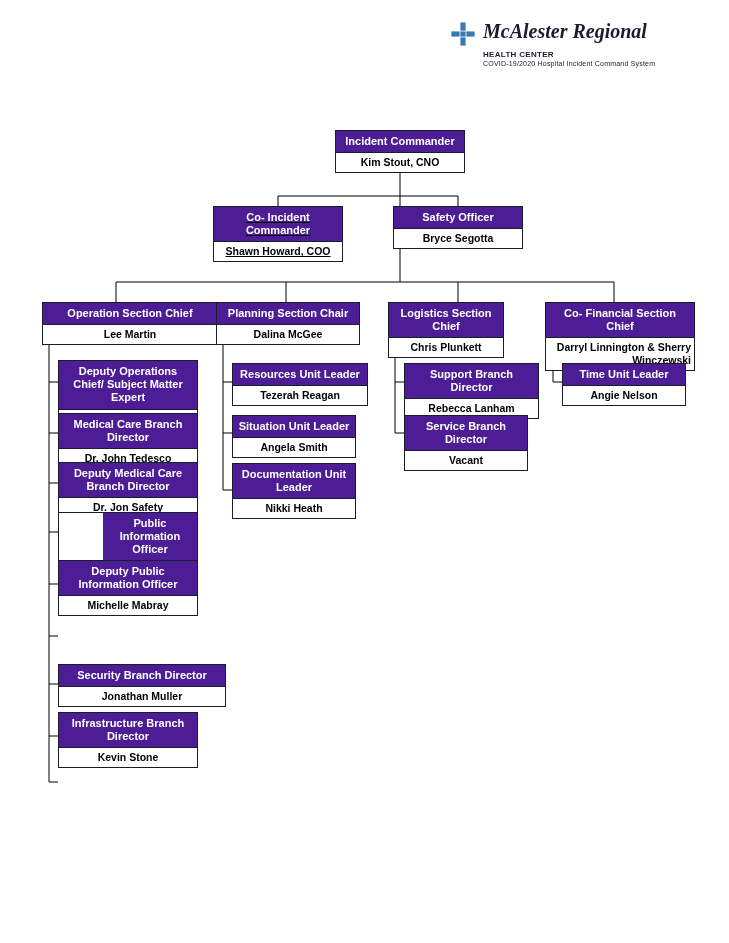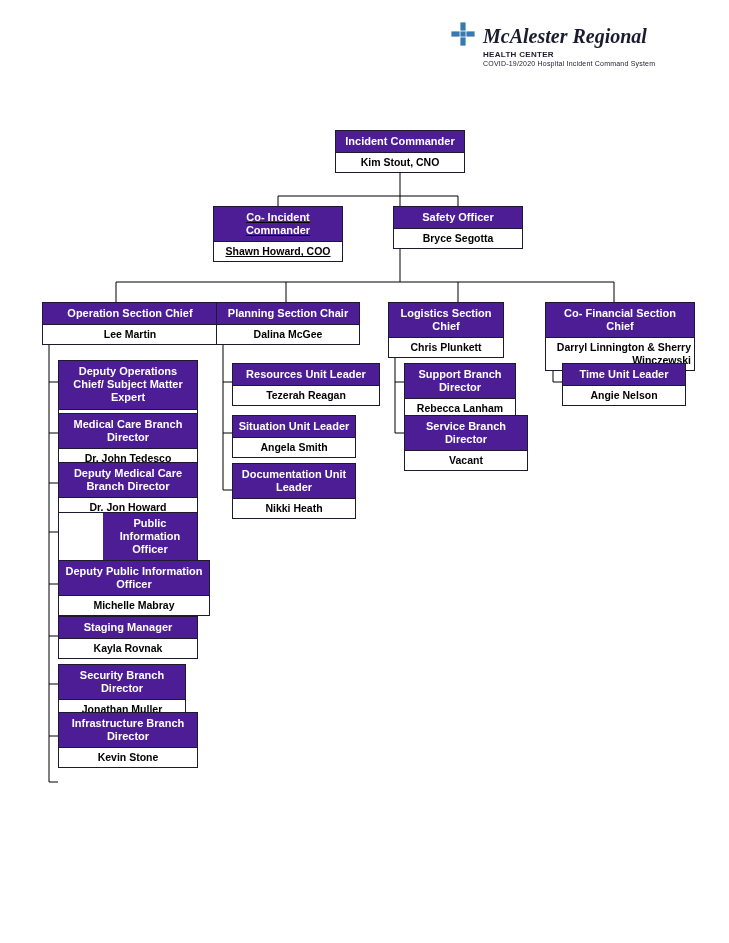--- a/index.html
+++ b/index.html
@@ -58,21 +58,21 @@
   }
   
   .hdr {
     position: absolute;
     right: 20px;
     top: 20px;
     width: 260px;
   }
   .hdr-top {
     display: flex;
-    align-items: center;
+    align-items: flex-start;
     gap: 6px;
   }
   .hdr-title {
     font-family: Georgia, "Times New Roman", serif;
     font-size: 20px;
     font-weight: 700;
     font-style: italic;
     color: #1b1b2f;
   }
   .hdr-sub1 {
@@ -189,57 +189,53 @@
   <div class="box" style="left:58px; top:360px; width:140px;">
     <div class="title">Deputy Operations Chief/ Subject Matter Expert</div>
     <div class="name">Amy Rember</div>
   </div>
   <div class="box" style="left:58px; top:413px; width:140px;">
     <div class="title">Medical Care Branch Director</div>
     <div class="name">Dr. John Tedesco</div>
   </div>
   <div class="box" style="left:58px; top:462px; width:140px;">
     <div class="title">Deputy Medical Care Branch Director</div>
-    <div class="name">Dr. Jon Howard</div>
+    <div class="name">Dr. Jon Safety</div>
   </div>
   <div class="box" style="left:58px; top:512px; width:140px;padding-left:44px;">
     <div class="title">Public Information Officer</div>
     <div class="name">Ashley Kennon</div>
   </div>
-  <div class="box" style="left:58px; top:560px; width:152px;">
+  <div class="box" style="left:58px; top:560px; width:140px;">
     <div class="title">Deputy Public Information Officer</div>
     <div class="name">Michelle Mabray</div>
   </div>
-  <div class="box" style="left:58px; top:616px; width:140px;">
-    <div class="title">Staging Manager</div>
-    <div class="name">Kayla Rovnak</div>
-  </div>
-  <div class="box" style="left:58px; top:664px; width:128px;">
+  <div class="box" style="left:58px; top:664px; width:168px;">
     <div class="title">Security Branch Director</div>
     <div class="name">Jonathan Muller</div>
   </div>
   <div class="box" style="left:58px; top:712px; width:140px;">
     <div class="title">Infrastructure Branch Director</div>
     <div class="name">Kevin Stone</div>
   </div>
 
-  <div class="box" style="left:232px; top:363px; width:148px;">
+  <div class="box" style="left:232px; top:363px; width:136px;">
     <div class="title">Resources Unit Leader</div>
     <div class="name">Tezerah Reagan</div>
   </div>
   <div class="box" style="left:232px; top:415px; width:124px;">
     <div class="title">Situation Unit Leader</div>
     <div class="name">Angela Smith</div>
   </div>
   <div class="box" style="left:232px; top:463px; width:124px;">
     <div class="title">Documentation Unit Leader</div>
     <div class="name">Nikki Heath</div>
   </div>
 
-  <div class="box" style="left:404px; top:363px; width:112px;">
+  <div class="box" style="left:404px; top:363px; width:135px;">
     <div class="title">Support Branch Director</div>
     <div class="name">Rebecca Lanham</div>
   </div>
   <div class="box" style="left:404px; top:415px; width:124px;">
     <div class="title">Service Branch Director</div>
     <div class="name">Vacant</div>
   </div>
 
   <div class="box" style="left:562px; top:363px; width:124px;">
     <div class="title">Time Unit Leader</div>

